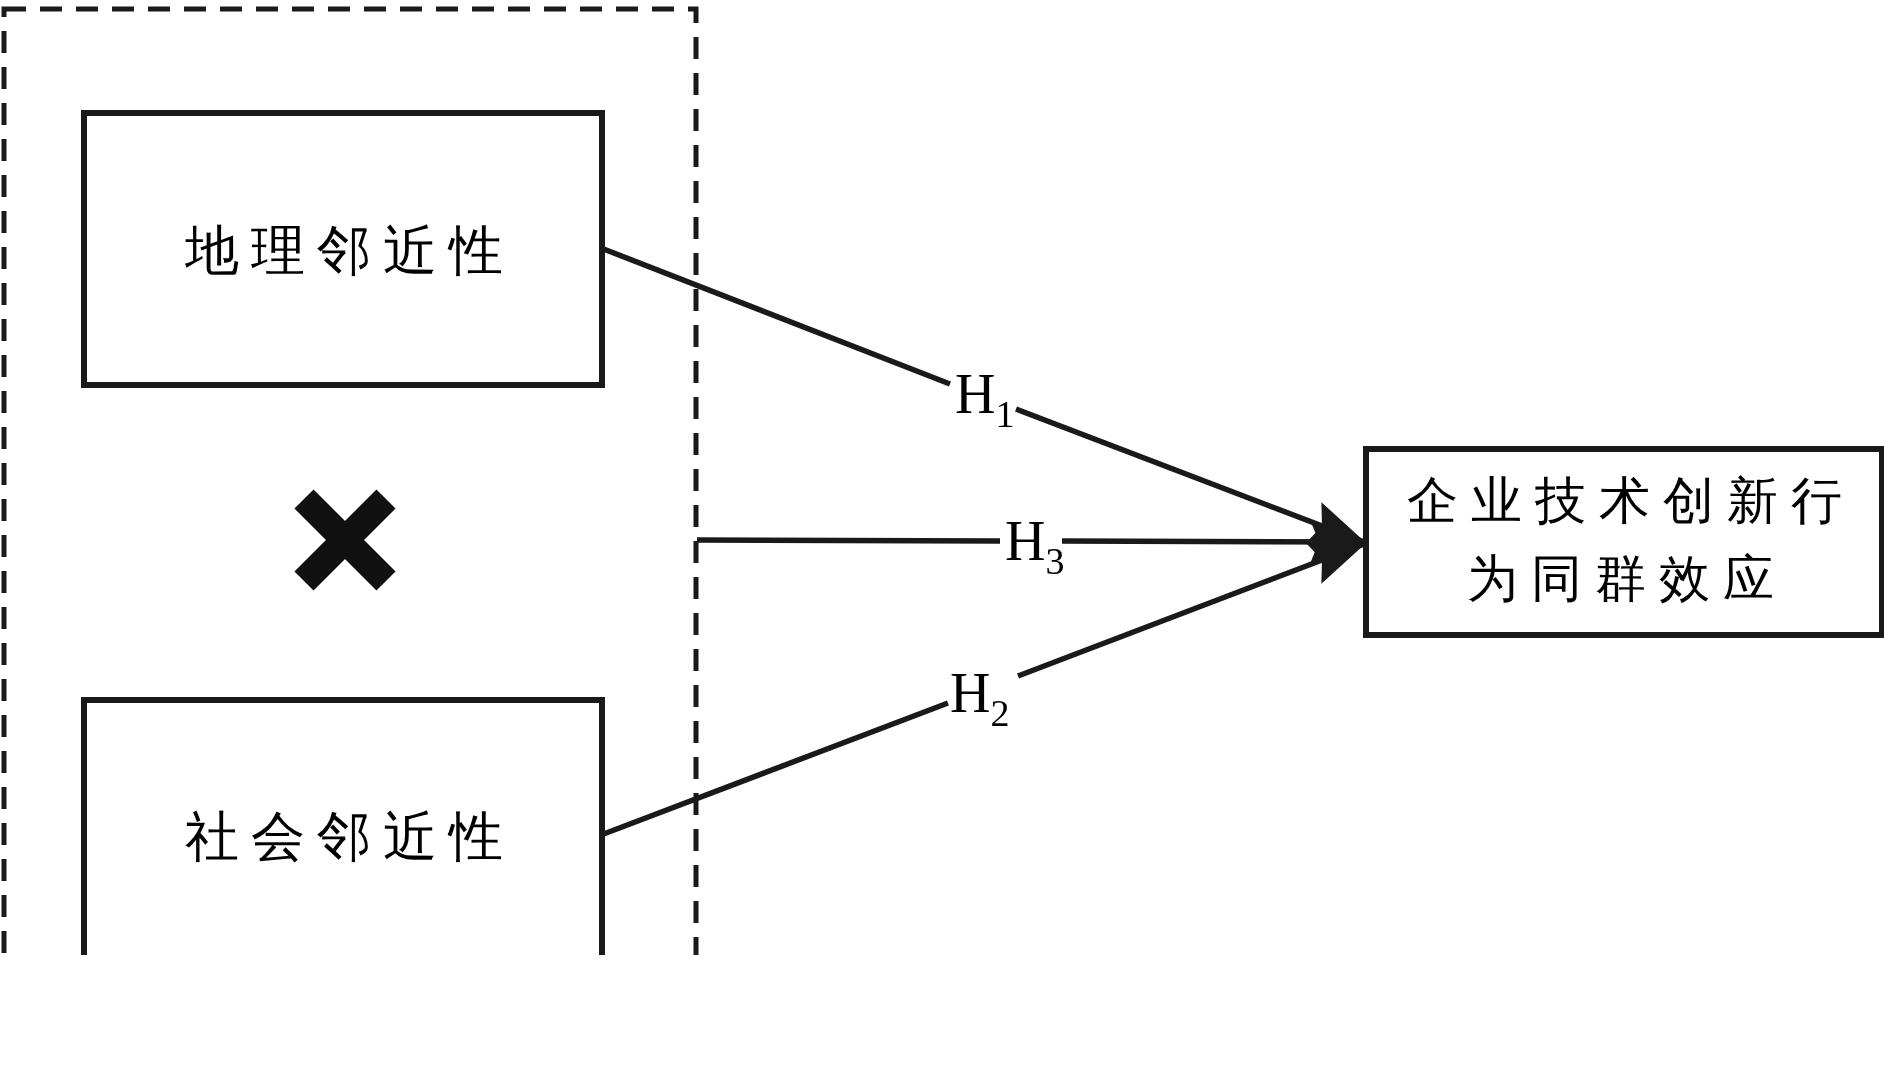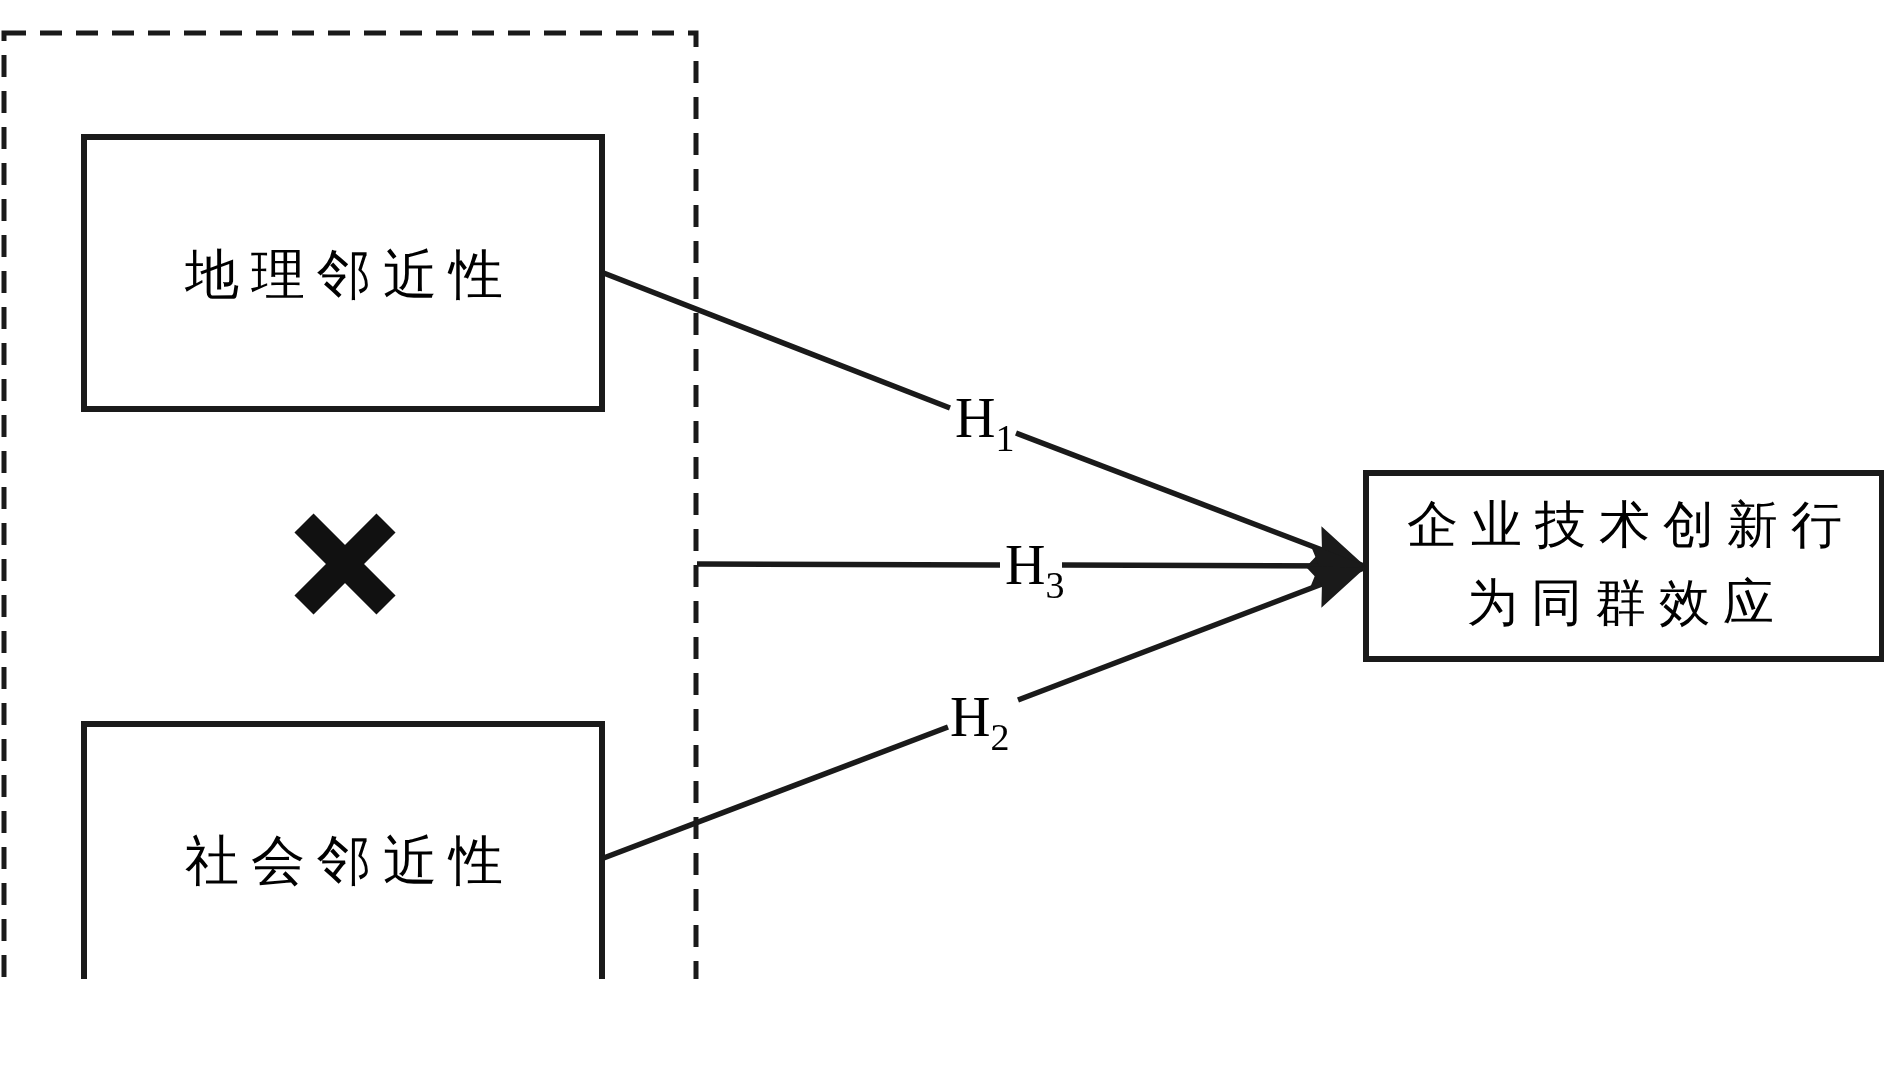--- a/index.html
+++ b/index.html
@@ -7,21 +7,20 @@
     padding: 0;
     background: #ffffff;
   }
   .canvas {
     position: relative;
     width: 1884px;
     height: 955px;
     background: #ffffff;
     overflow: hidden;
     font-family: "Liberation Serif", "DejaVu Serif", serif;
-    margin-top: 24px;
   }
   svg {
     display: block;
   }
   .box-rect {
     fill: #ffffff;
     stroke: #1a1a1a;
     stroke-width: 6;
   }
   .dashed-rect {

